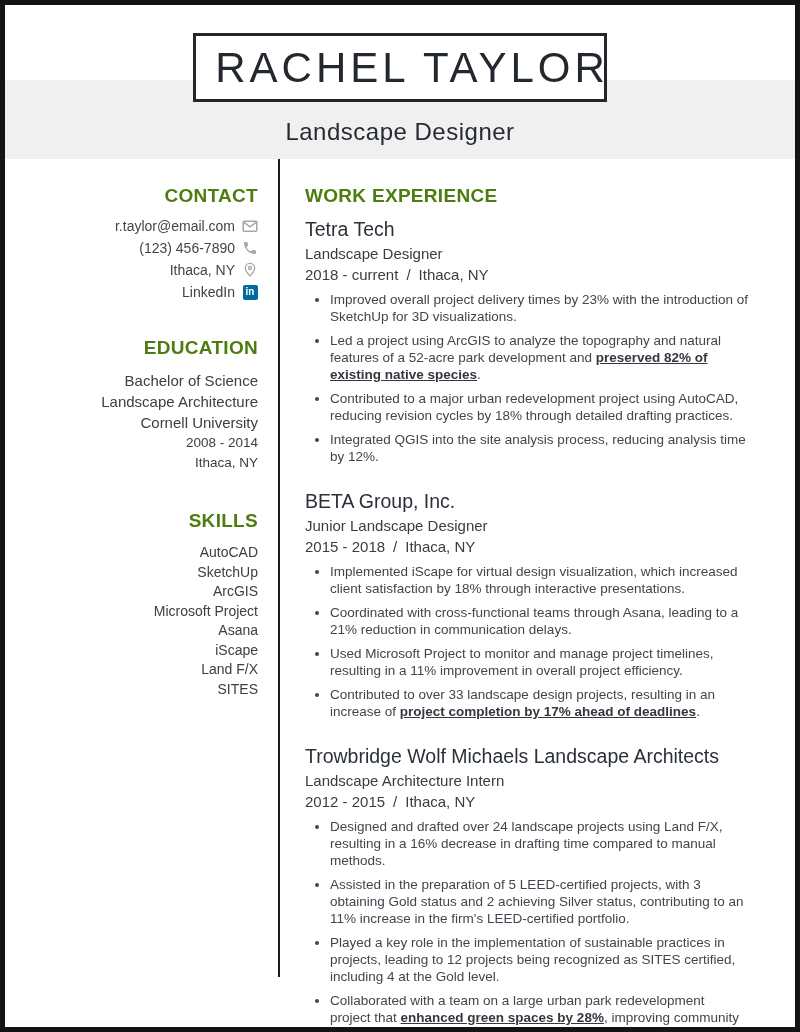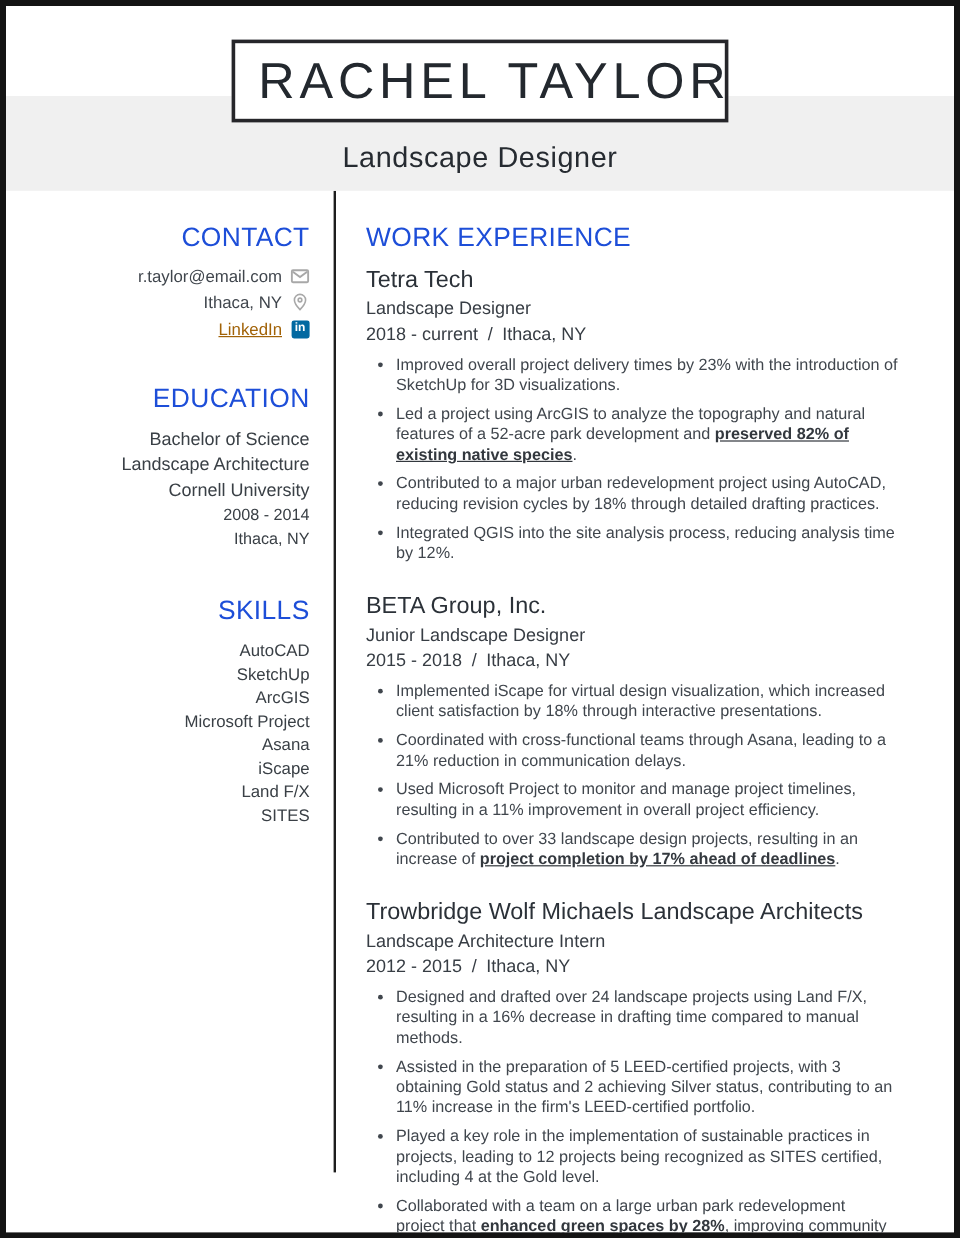--- a/index.html
+++ b/index.html
@@ -27,36 +27,36 @@
     border: 3px solid #26262a; background: #ffffff; z-index: 2;
     display: flex; align-items: center; justify-content: center; padding-left: 24px;
   }
   .name { margin: 0; font-size: 42px; font-weight: 400; letter-spacing: 4px; color: #23282e; white-space: nowrap; }
   
   .columns { display: flex; height: 868px; }
   .sidebar { width: 273px; padding: 26px 20px 0 10px; text-align: right; }
   .divider { width: 2px; background: #1d1d1d; margin-bottom: 50px; }
   .main { flex: 1; padding: 26px 47px 0 25px; }
   .section-heading {
-    font-size: 22px; font-weight: 400; color: #1d4ed8;
+    font-size: 19px; font-weight: 700; color: #4d7c0f;
     margin: 0 0 11px 0; letter-spacing: 0.3px;
   }
   
   .contact-row {
     display: flex; justify-content: flex-end; align-items: center;
     gap: 7px; margin-bottom: 6px; font-size: 14px; color: #40464d;
   }
   .icon { width: 16px; height: 16px; flex: 0 0 16px; display: inline-flex; align-items: center; justify-content: center; }
   .icon svg { width: 16px; height: 16px; }
   .li-badge {
     width: 15px; height: 15px; background: #0369a1; color: #ffffff;
     border-radius: 2px; font-size: 10px; font-weight: 700;
     display: flex; align-items: center; justify-content: center; line-height: 1;
   }
-  .link { color: #a16207; text-decoration: underline; cursor: pointer; }
+  .link { color: #404040; cursor: pointer; }
   
   .edu-section { margin-top: 37px; }
   .edu-line { font-size: 15px; line-height: 21px; color: #3a4046; }
   .edu-line.small { font-size: 13.5px; line-height: 20px; }
   .skills-section { margin-top: 37px; }
   .skill-item { font-size: 14px; line-height: 19.5px; color: #3a4046; }
   
   .job { margin-top: 25px; }
   .job:first-of-type { margin-top: 0; }
   .company { font-size: 19.5px; font-weight: 400; color: #2b3138; margin: 0 0 4px 0; }
@@ -86,20 +86,28 @@
     <aside class="sidebar">
 
       <section>
         <h2 class="section-heading">CONTACT</h2>
         <div class="contact-row">
           <span>r.taylor@email.com</span>
           <span class="icon">
             <svg viewBox="0 0 20 20">
                 <rect x="1.5" y="4" width="17" height="12.5" rx="1.2" fill="none" stroke="#a8a8a8" stroke-width="2"></rect>
                 <path d="M2.5 5.5 L10 11 L17.5 5.5" fill="none" stroke="#a8a8a8" stroke-width="2"></path>
+              </svg>
+          </span>
+        </div>
+        <div class="contact-row">
+          <span>(123) 456-7890</span>
+          <span class="icon">
+            <svg viewBox="0 0 24 24">
+                <path fill="#a8a8a8" d="M6.62 10.79c1.44 2.83 3.76 5.14 6.59 6.59l2.2-2.2c.27-.27.67-.36 1.02-.24 1.12.37 2.33.57 3.57.57.55 0 1 .45 1 1V20c0 .55-.45 1-1 1-9.39 0-17-7.61-17-17 0-.55.45-1 1-1h3.5c.55 0 1 .45 1 1 0 1.25.2 2.45.57 3.57.11.35.03.74-.25 1.02l-2.2 2.2z"></path>
               </svg>
           </span>
         </div>
         <div class="contact-row">
           <span>Ithaca, NY</span>
           <span class="icon">
             <svg viewBox="0 0 24 24">
                 <path fill="none" stroke="#a8a8a8" stroke-width="2" d="M12 21s-7-7.1-7-12a7 7 0 0 1 14 0c0 4.9-7 12-7 12z"></path>
                 <circle cx="12" cy="9" r="2.3" fill="none" stroke="#a8a8a8" stroke-width="2"></circle>
               </svg>

